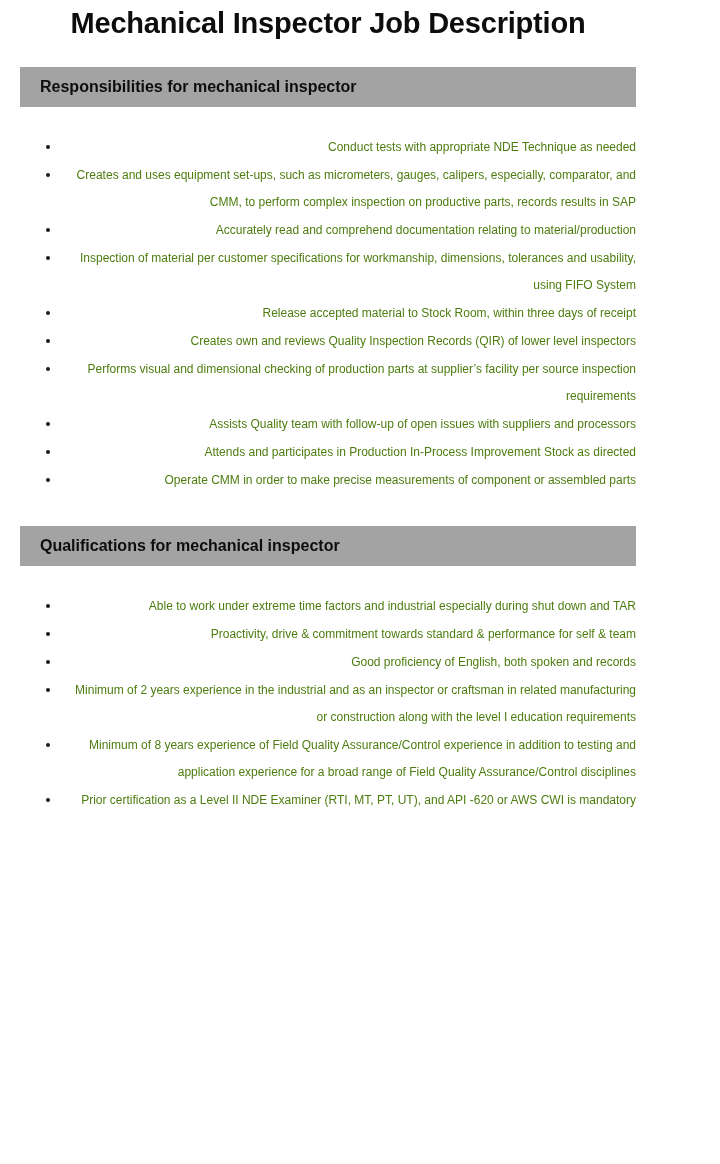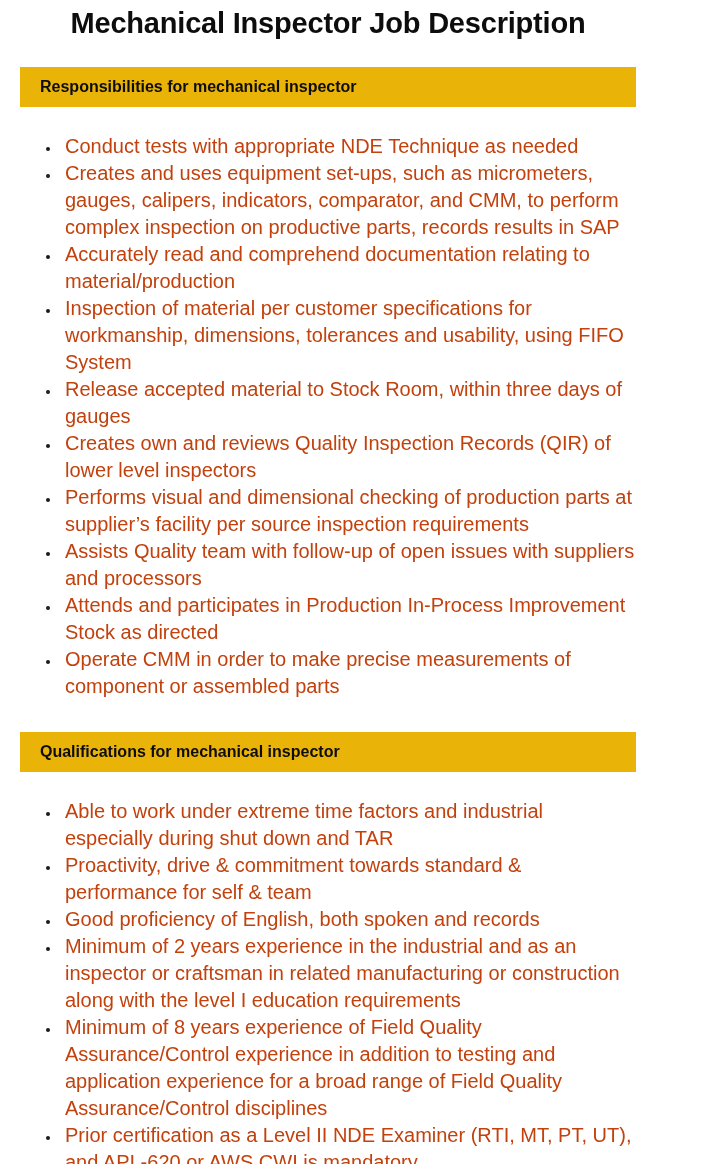--- a/index.html
+++ b/index.html
@@ -30,43 +30,44 @@
   }
 
   p.intro {
     font-size: 16px;
     line-height: 27px;
     color: #1a1a1a;
     margin: 0 0 22px 0;
   }
 
   .section-heading {
-    background: #eab308;
+    background: #a3a3a3;
     padding: 10px 20px;
     margin: 0 0 26px 0;
   }
 
   .section-heading span {
     font-size: 16px;
     font-weight: 700;
     color: #0d0d0d;
     line-height: 20px;
   }
 
   ul.bullet-list {
     list-style: disc outside;
     margin: 0 0 32px 0;
     padding-left: 41px;
   }
 
   ul.bullet-list li {
-    font-size: 20px;
+    font-size: 12px;
     line-height: 27px;
-    color: #c2410c;
+    color: #4d7c0f;
     padding-left: 4px;
+    text-align: right;
   }
 
   ul.bullet-list li::marker {
     font-size: 14px;
     color: #1a1a1a;
   }
 </style>
 </head>
 <body>
 
@@ -74,24 +75,24 @@
 
   <h1 class="doc-title">Mechanical Inspector Job Description</h1>
 
 
   <div class="section-heading">
     <span>Responsibilities for mechanical inspector</span>
   </div>
 
   <ul class="bullet-list">
     <li>Conduct tests with appropriate NDE Technique as needed</li>
-    <li>Creates and uses equipment set-ups, such as micrometers, gauges, calipers, indicators, comparator, and CMM, to perform complex inspection on productive parts, records results in SAP</li>
+    <li>Creates and uses equipment set-ups, such as micrometers, gauges, calipers, especially, comparator, and CMM, to perform complex inspection on productive parts, records results in SAP</li>
     <li>Accurately read and comprehend documentation relating to material/production</li>
     <li>Inspection of material per customer specifications for workmanship, dimensions, tolerances and usability, using FIFO System</li>
-    <li>Release accepted material to Stock Room, within three days of gauges</li>
+    <li>Release accepted material to Stock Room, within three days of receipt</li>
     <li>Creates own and reviews Quality Inspection Records (QIR) of lower level inspectors</li>
     <li>Performs visual and dimensional checking of production parts at supplier’s facility per source inspection requirements</li>
     <li>Assists Quality team with follow-up of open issues with suppliers and processors</li>
     <li>Attends and participates in Production In-Process Improvement Stock as directed</li>
     <li>Operate CMM in order to make precise measurements of component or assembled parts</li>
   </ul>
 
   <div class="section-heading">
     <span>Qualifications for mechanical inspector</span>
   </div>

